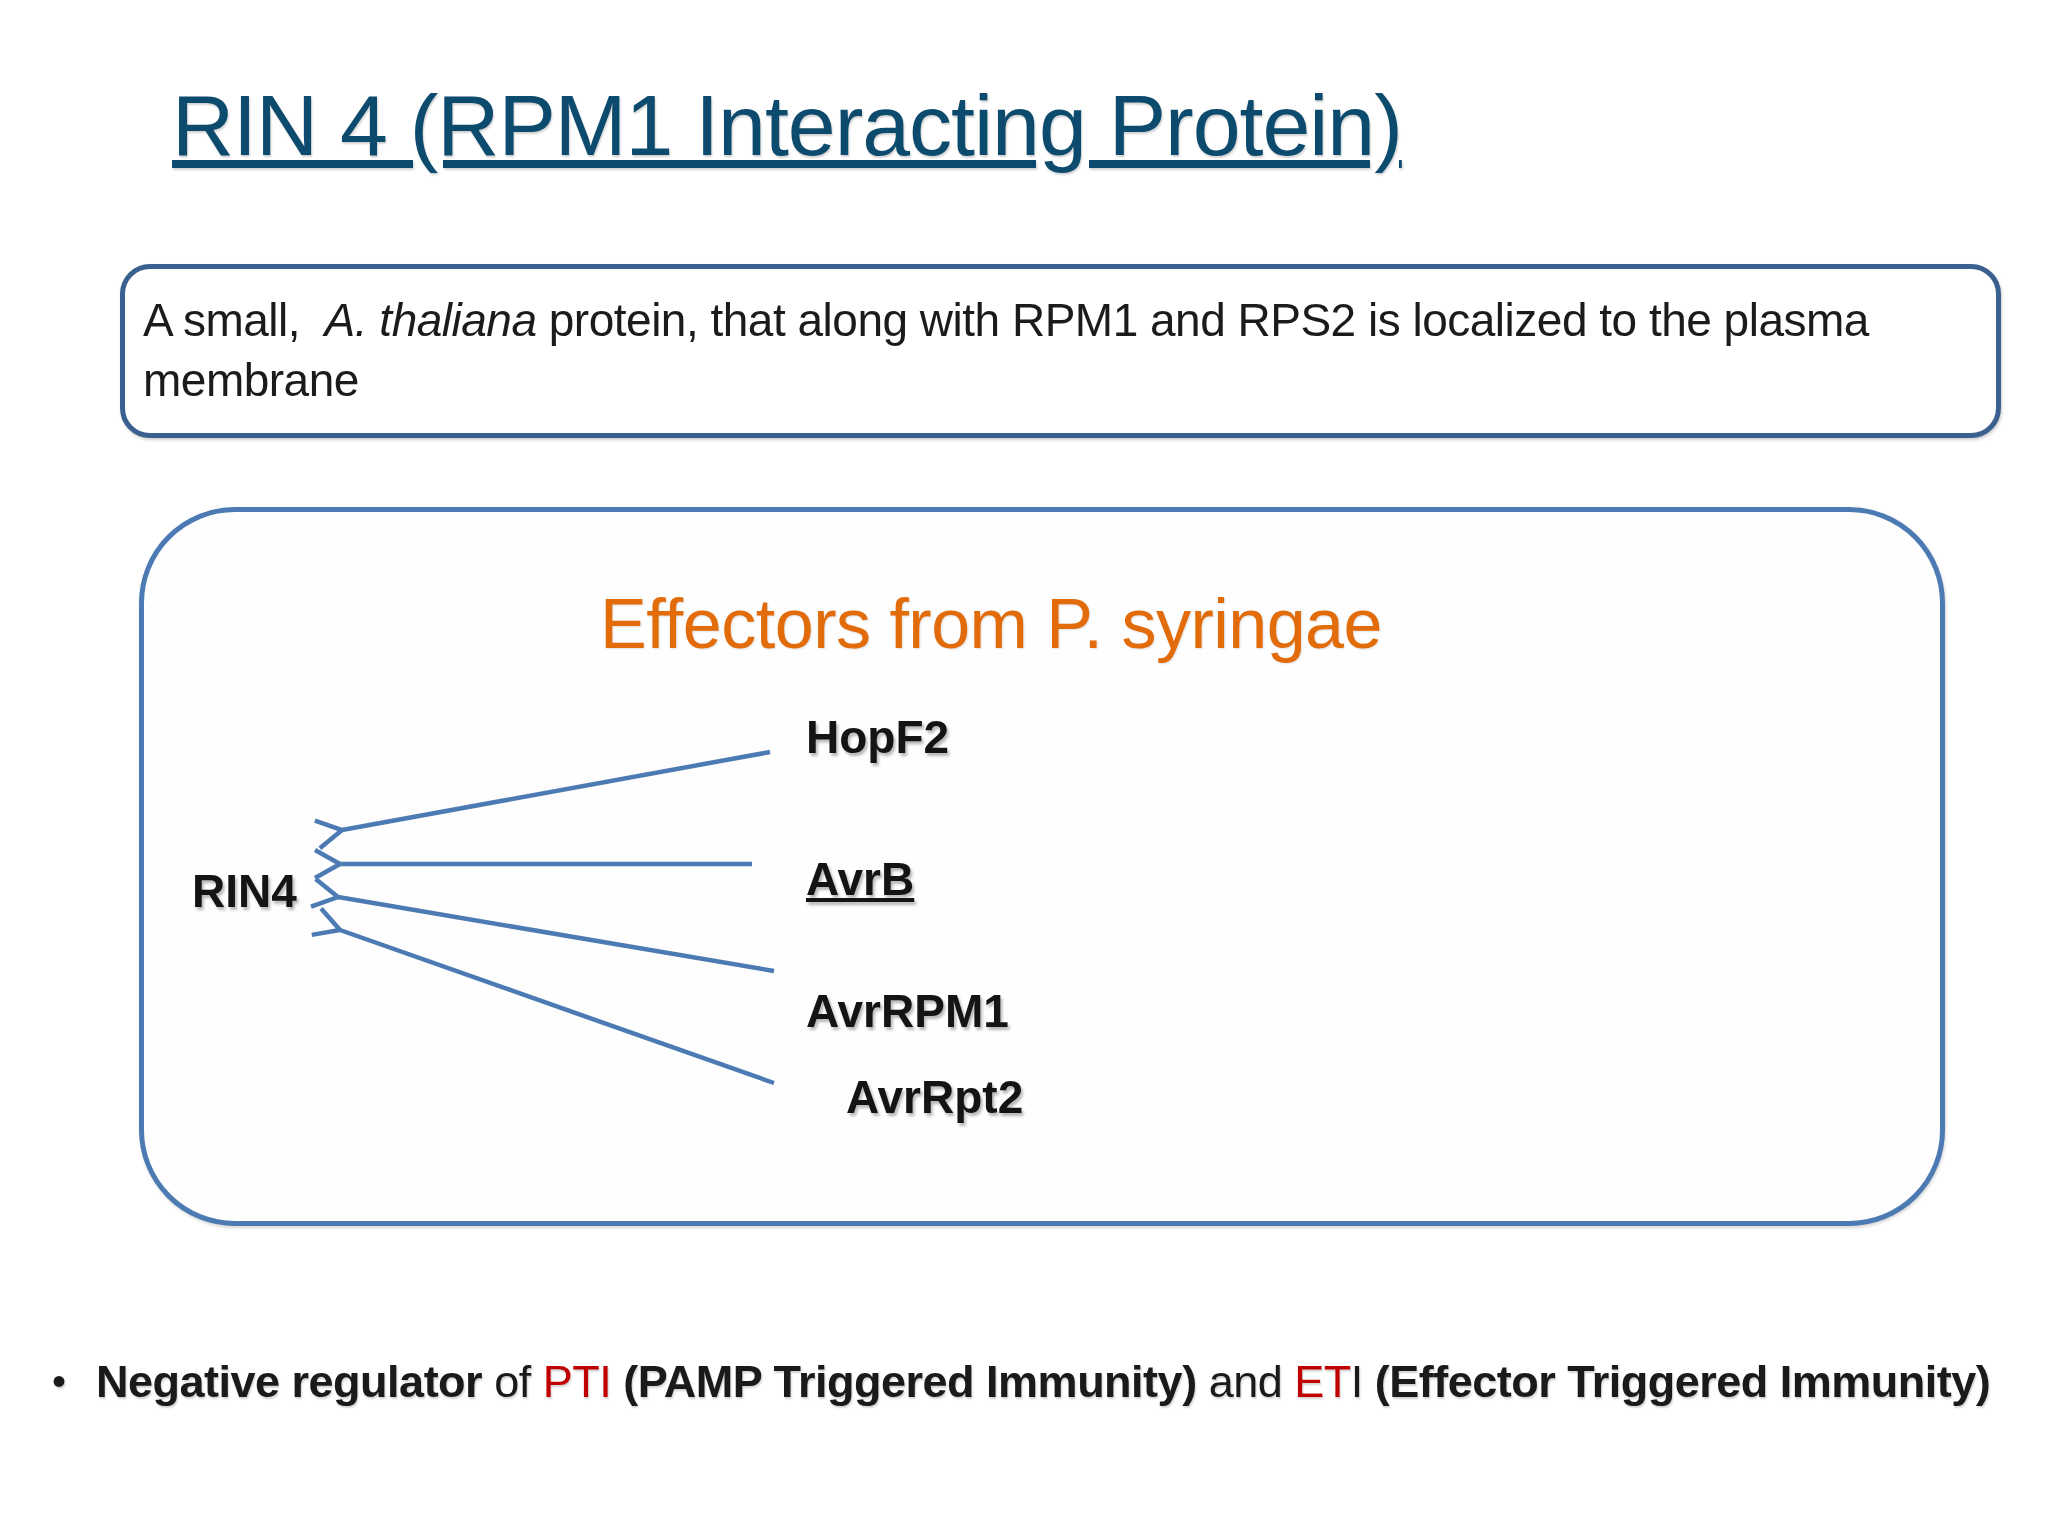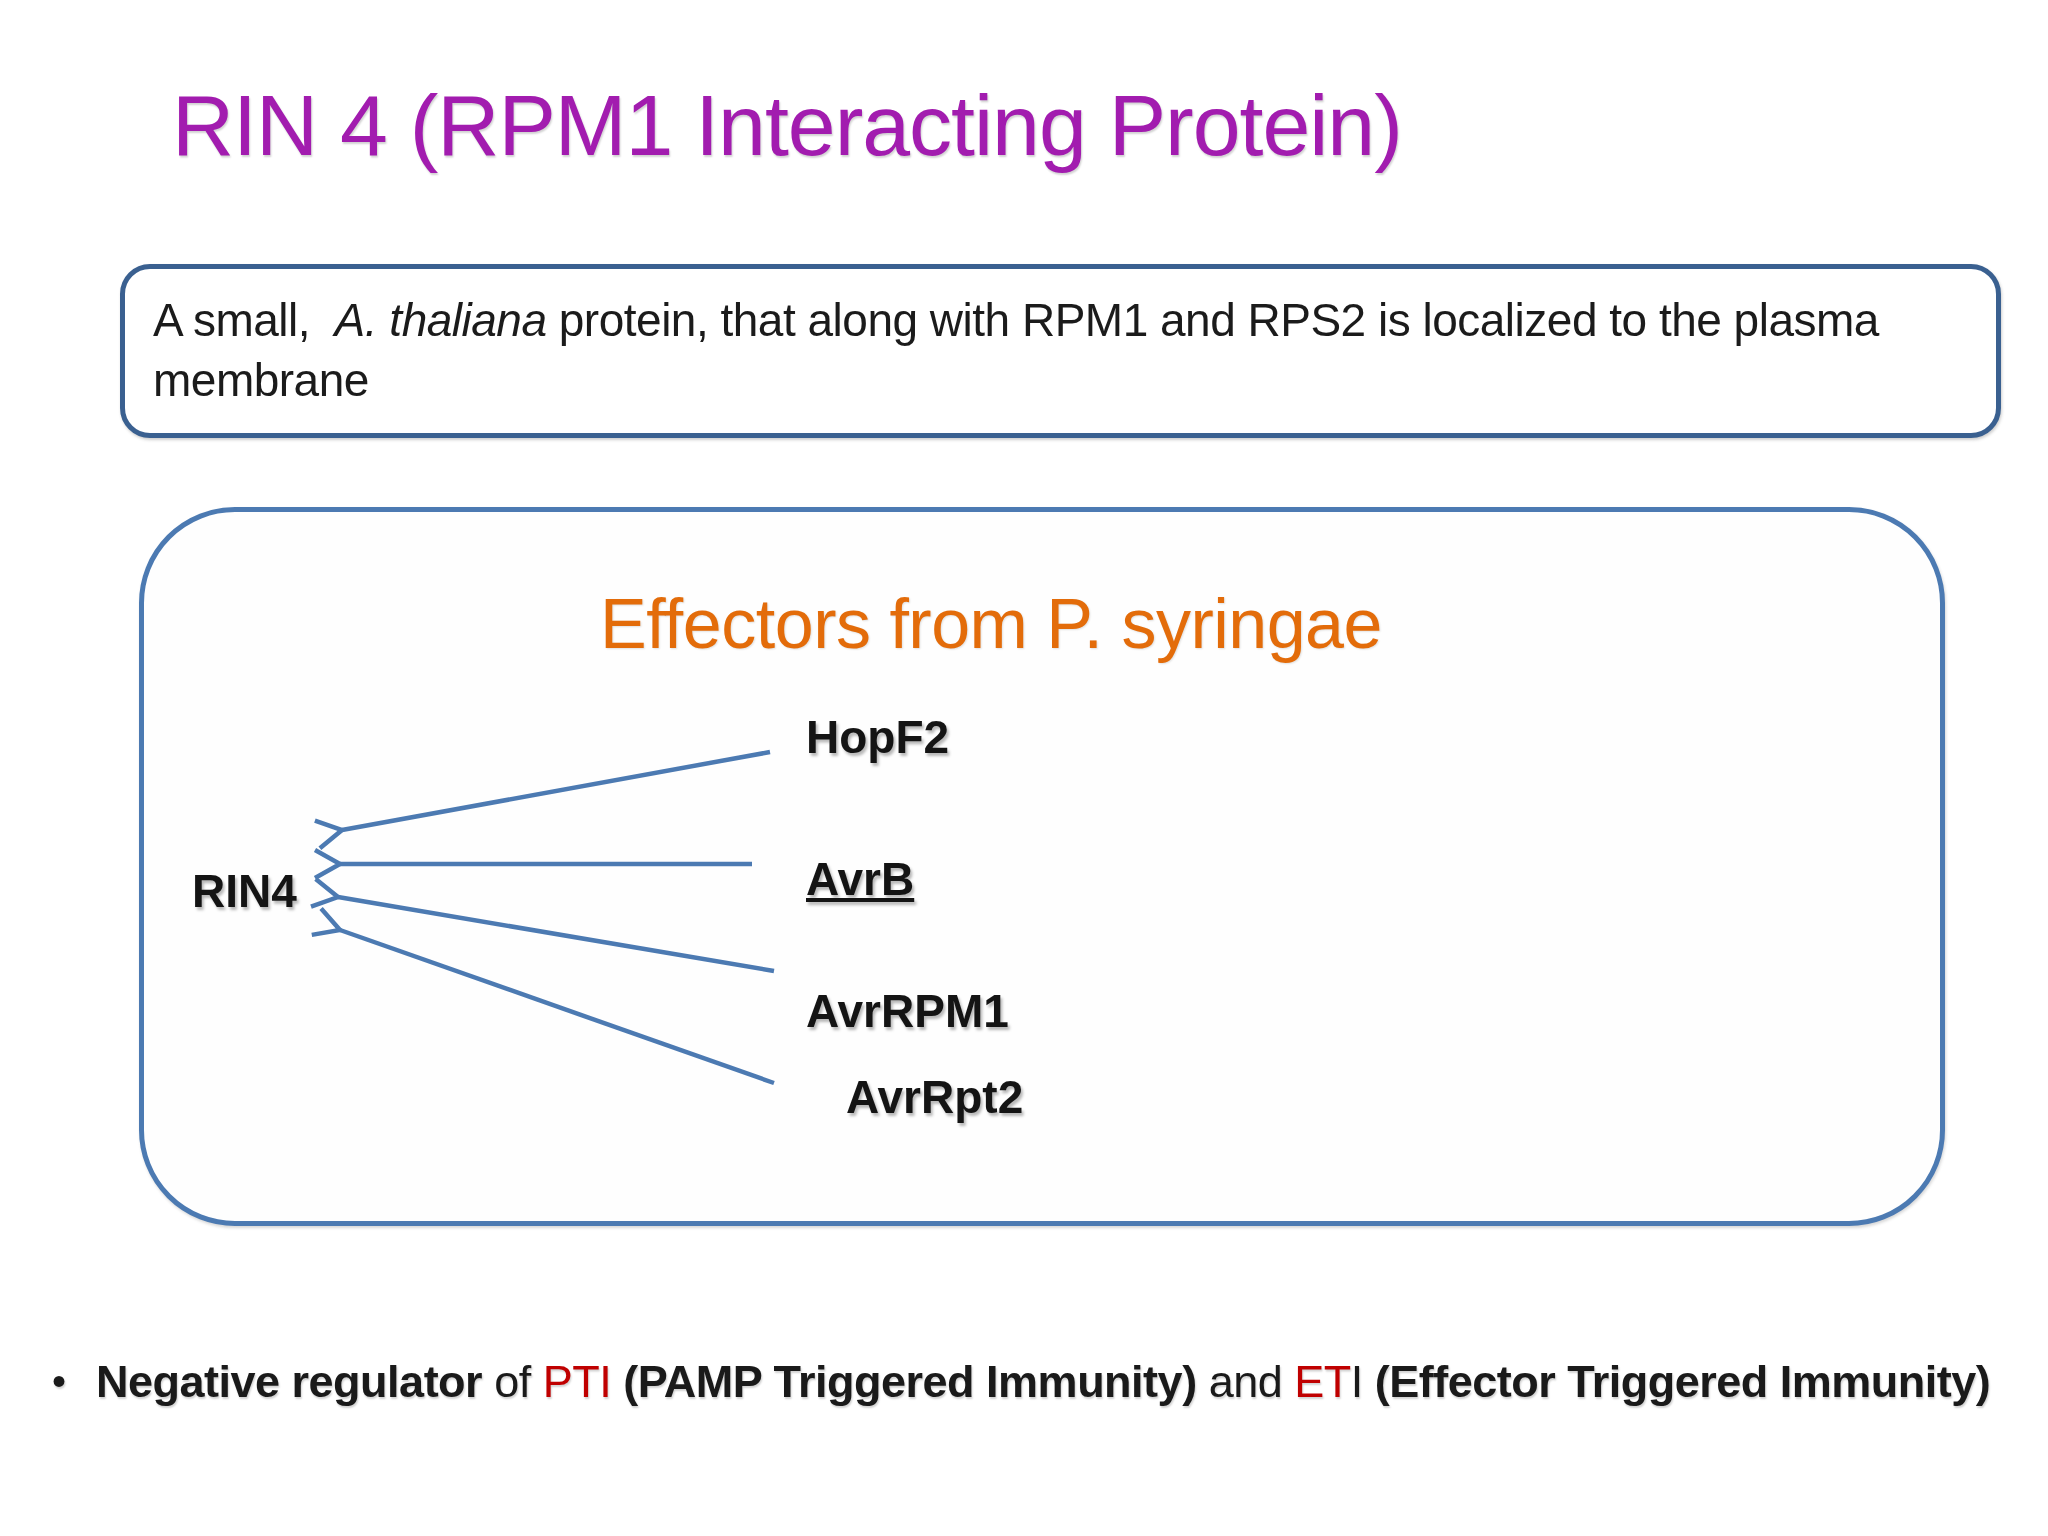--- a/index.html
+++ b/index.html
@@ -11,37 +11,38 @@
     font-family: "Liberation Sans", sans-serif;
     overflow: hidden;
     color: #1b1b1b;
   }
   .slide-title {
     position: absolute;
     left: 172px;
     top: 76px;
     font-size: 86px;
     font-weight: 400;
-    color: #a21caf;
+    color: #0c4a6e;
     letter-spacing: -1px;
     white-space: nowrap;
     text-shadow: 1px 2px 2px rgba(0,0,0,0.18);
+    text-decoration: underline;
   }
   .definition-box {
     position: absolute;
     left: 120px;
     top: 264px;
     width: 1881px;
     height: 174px;
     box-sizing: border-box;
     border: 5px solid #3a6090;
     border-radius: 30px;
     background: #ffffff;
     box-shadow: 1px 2px 3px rgba(60,60,60,0.25);
-    padding: 21px 28px;
+    padding: 21px 18px;
     font-size: 46px;
     line-height: 60px;
     letter-spacing: -0.5px;
     color: #1b1b1b;
   }
   .effectors-box {
     position: absolute;
     left: 139px;
     top: 507px;
     width: 1806px;

